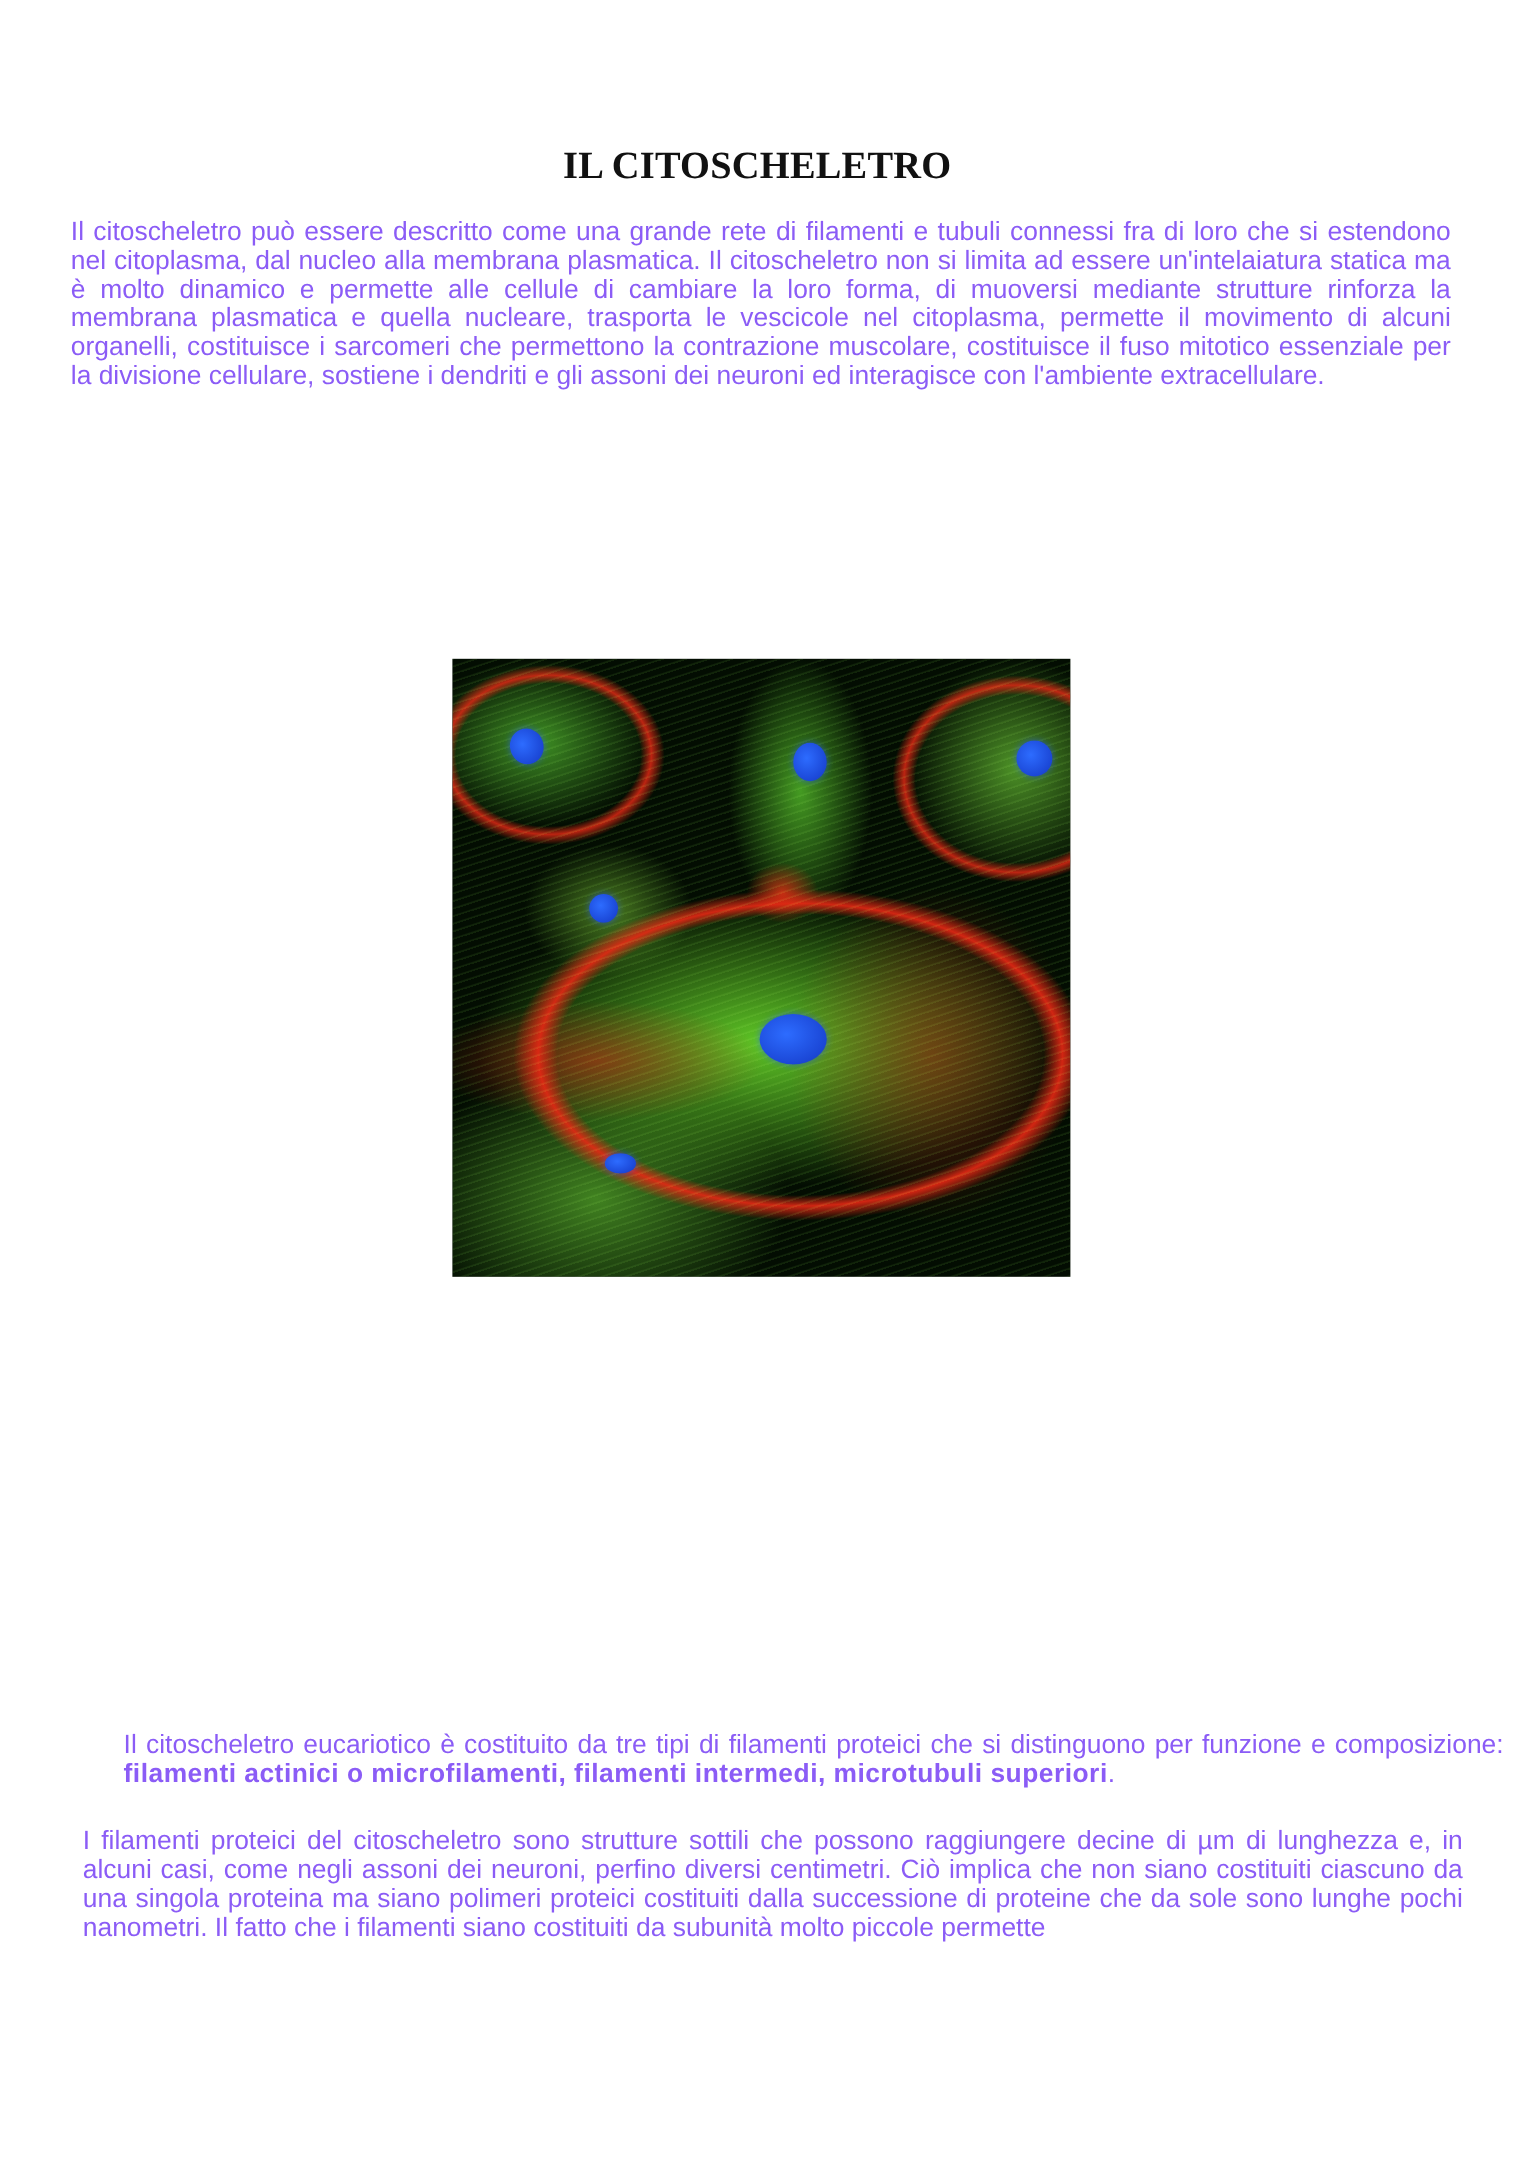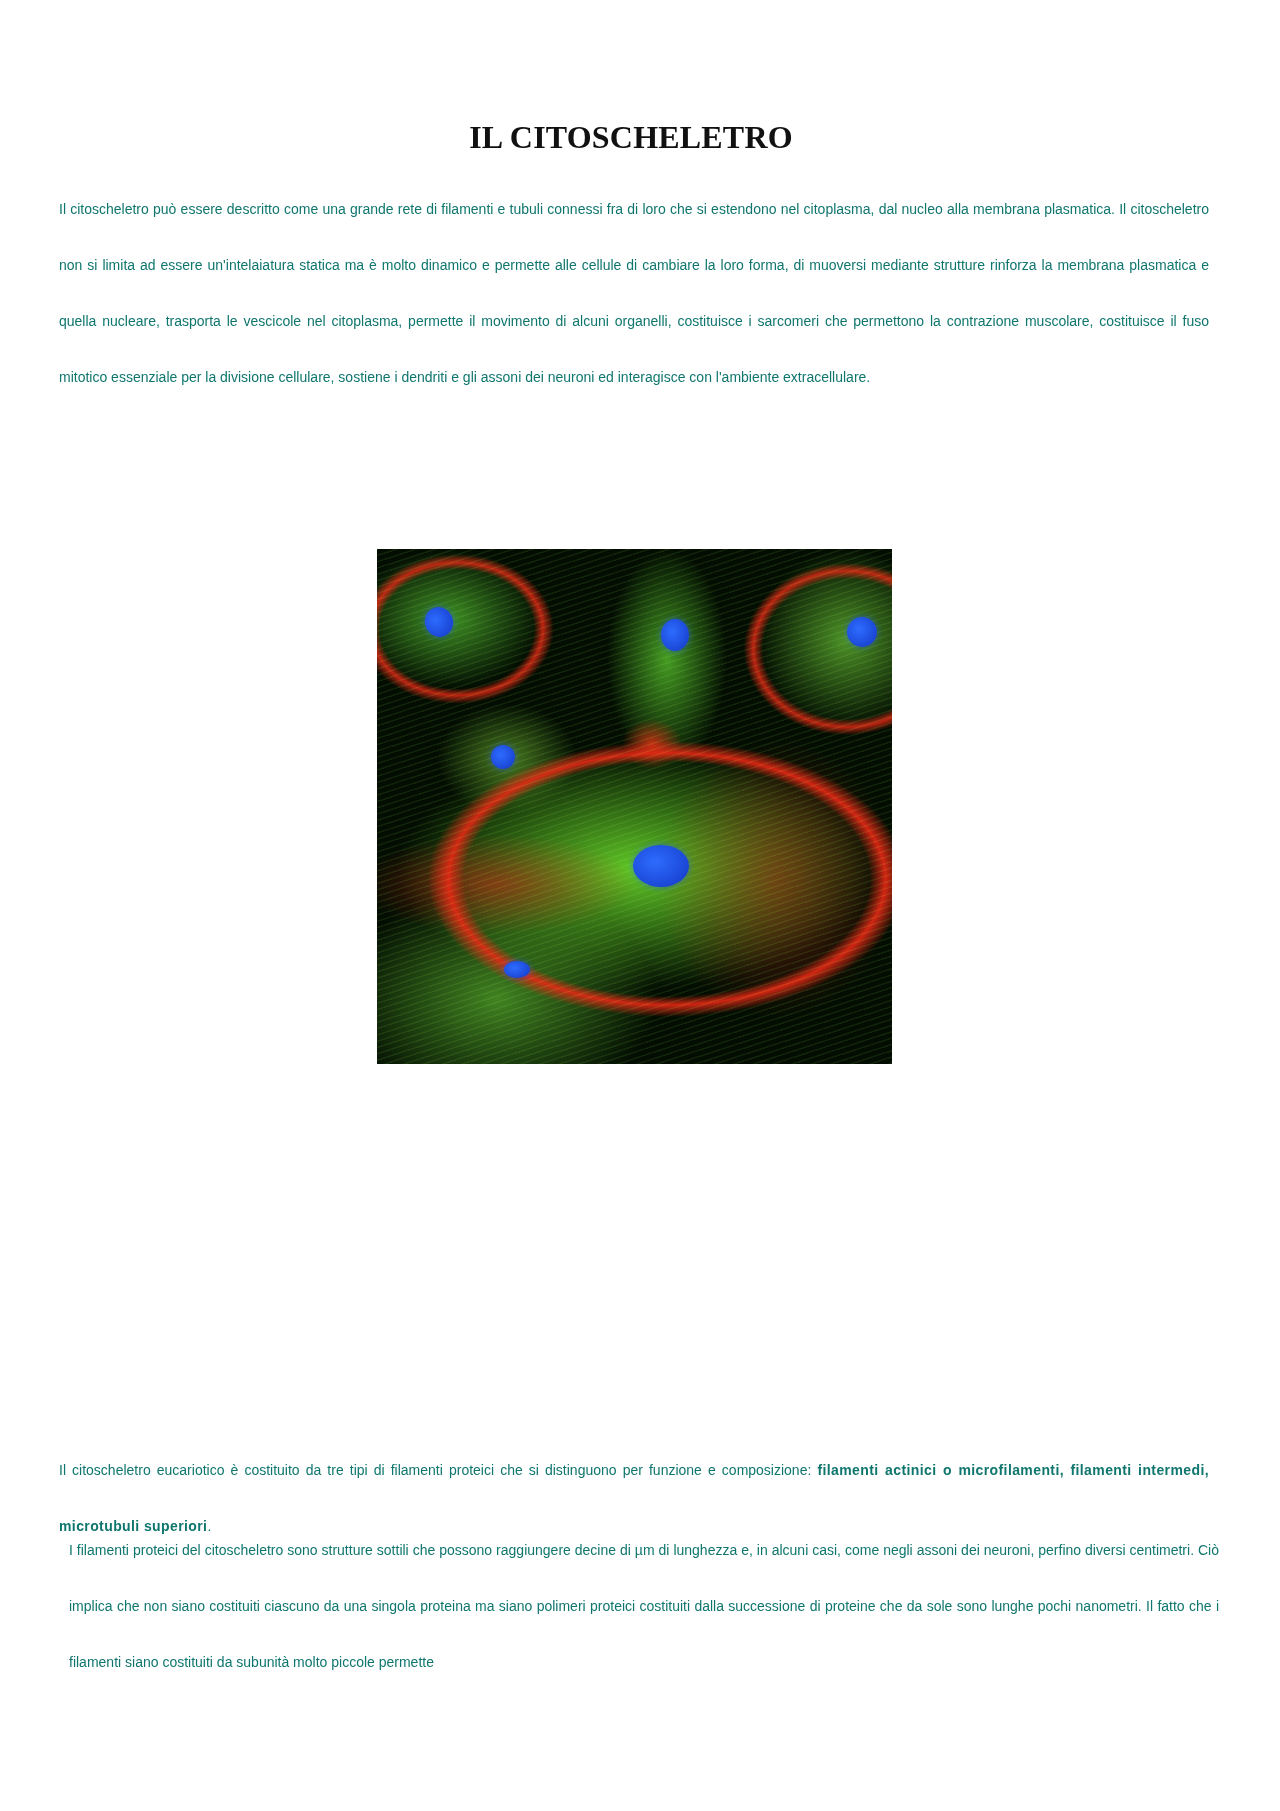--- a/index.html
+++ b/index.html
@@ -33,28 +33,28 @@
       font-weight: bold;
       font-size: 32px;
       letter-spacing: 0.2px;
       margin: 0;
       color: #111;
     }
     .para {
       position: absolute;
       left: 59px;
       width: 1150px;
-      font-size: 14px;
-      line-height: 56px;
+      font-size: 22px;
+      line-height: 24px;
       text-align: justify;
       margin: 0;
-      color: #0f766e;
+      color: #8b5cf6;
     }
     .para1 { top: 166px; }
-    .para2 { top: 1427px; }
+    .para2 { top: 1427px; margin-left: 44px; }
     .para3 { top: 1507px; margin-left: 10px; }
     .para b { font-weight: bold; letter-spacing: 0.4px; }
 
     .figure {
       position: absolute;
       left: 377px;
       top: 534px;
       width: 515px;
       height: 515px;
       background: #030d02;

